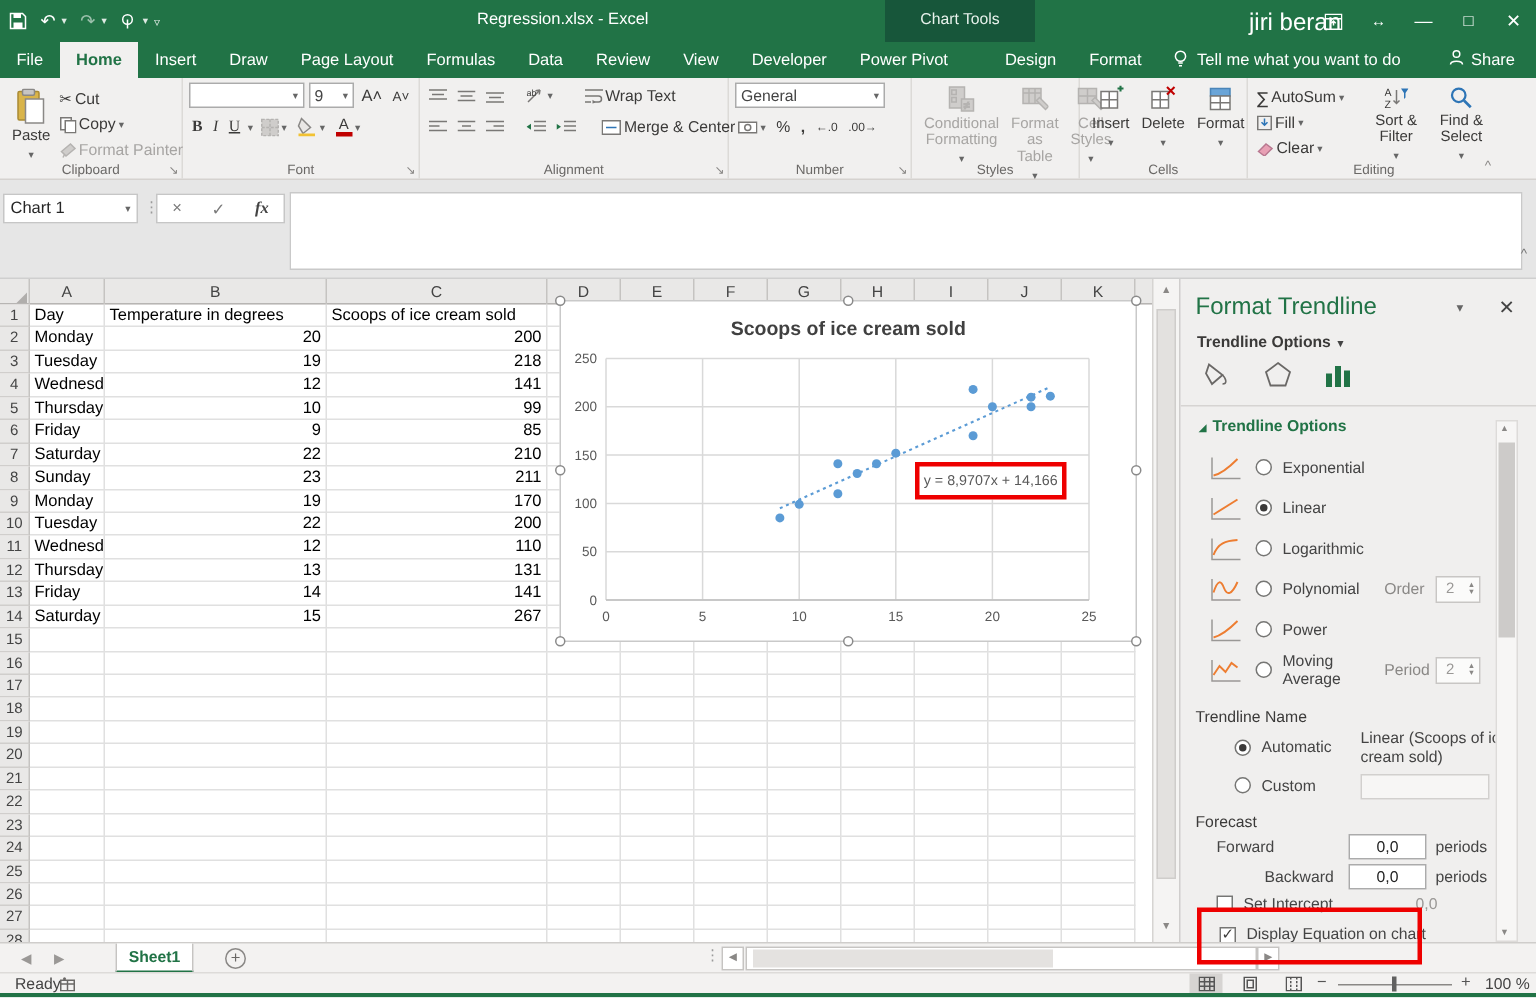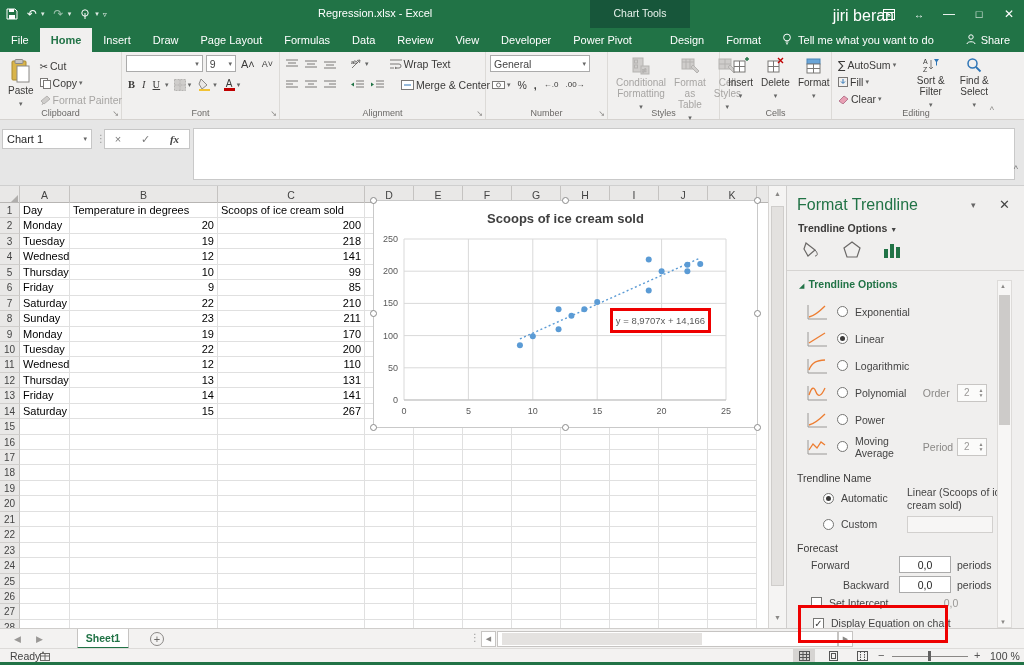--- a/index.html
+++ b/index.html
@@ -1083,21 +1083,21 @@
           </span>
         </div>
       </div>
 
     <div class="abs pane-h" style="left:10px;top:286px;">Trendline Name</div>
     <div class="abs" style="left:36px;top:306px;display:flex;align-items:center;">
       <span class="radio sel"></span>
       <span class="pane-lab">Automatic</span>
     </div>
     <div class="abs pane-lab" style="left:120px;top:300px;width:104px;line-height:13px;">Linear (Scoops of ice cream sold)</div>
-    <div class="abs" style="left:36px;top:332px;display:flex;align-items:flex-end;">
+    <div class="abs" style="left:36px;top:332px;display:flex;align-items:flex-start;">
       <span class="radio"></span>
       <span class="pane-lab">Custom</span>
     </div>
     <div class="abs" style="left:120px;top:330px;width:86px;height:17px;background:#f7f6f5;border:1px solid #d2d0ce;"></div>
 
     <div class="abs pane-h" style="left:10px;top:356px;">Forecast</div>
     <div class="abs pane-lab" style="left:24px;top:373px;">Forward</div>
     <div class="abs pinput" style="left:112px;top:370px;width:52px;">0,0</div>
     <div class="abs pane-lab" style="left:170px;top:373px;">periods</div>
     <div class="abs pane-lab" style="left:24px;top:393px;padding-left:32px;">Backward</div>

